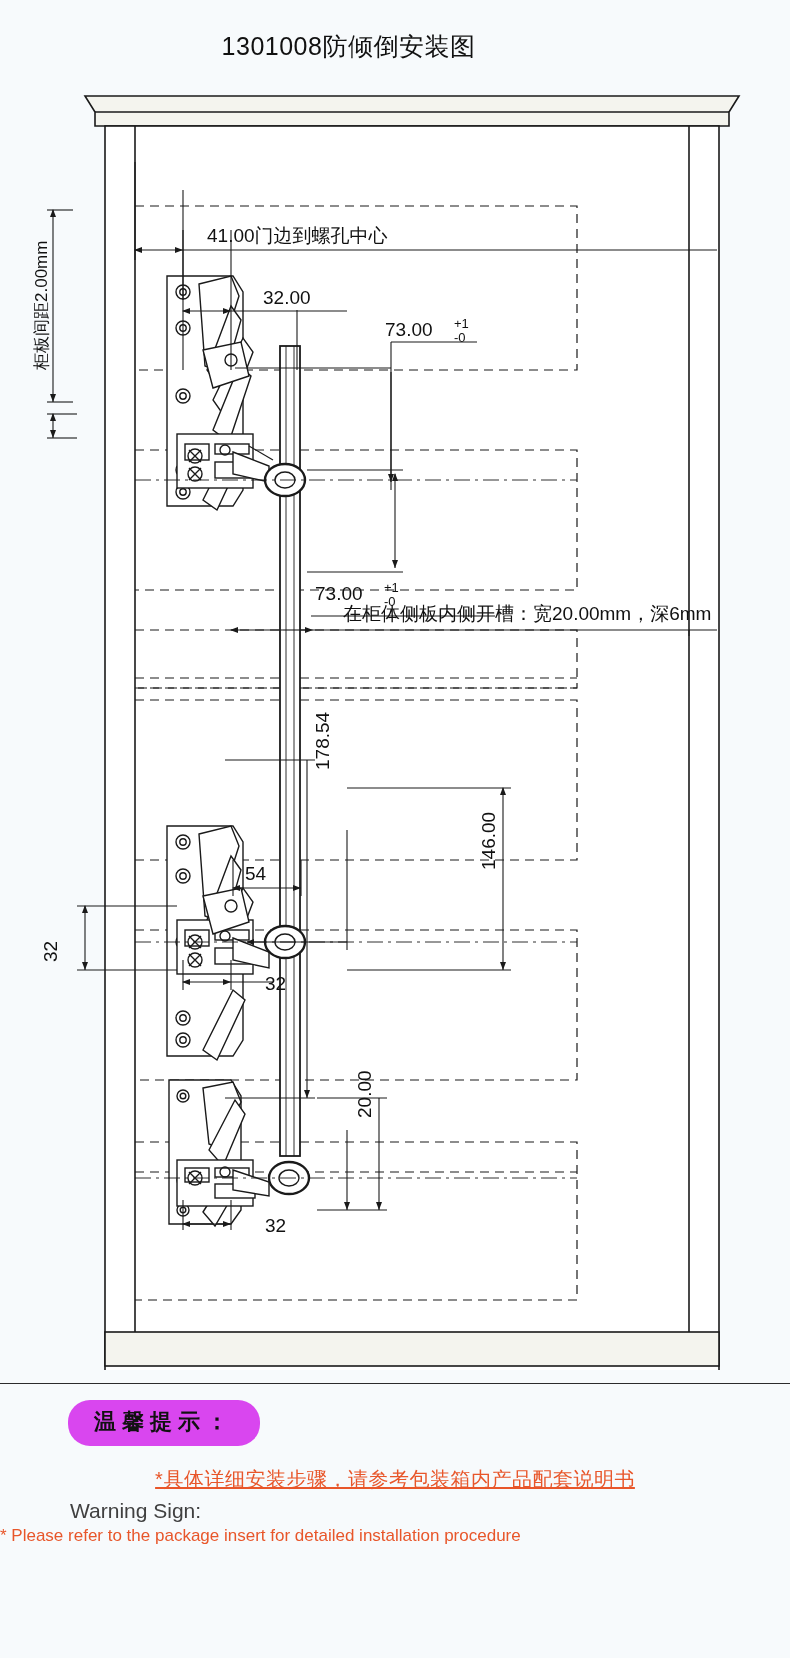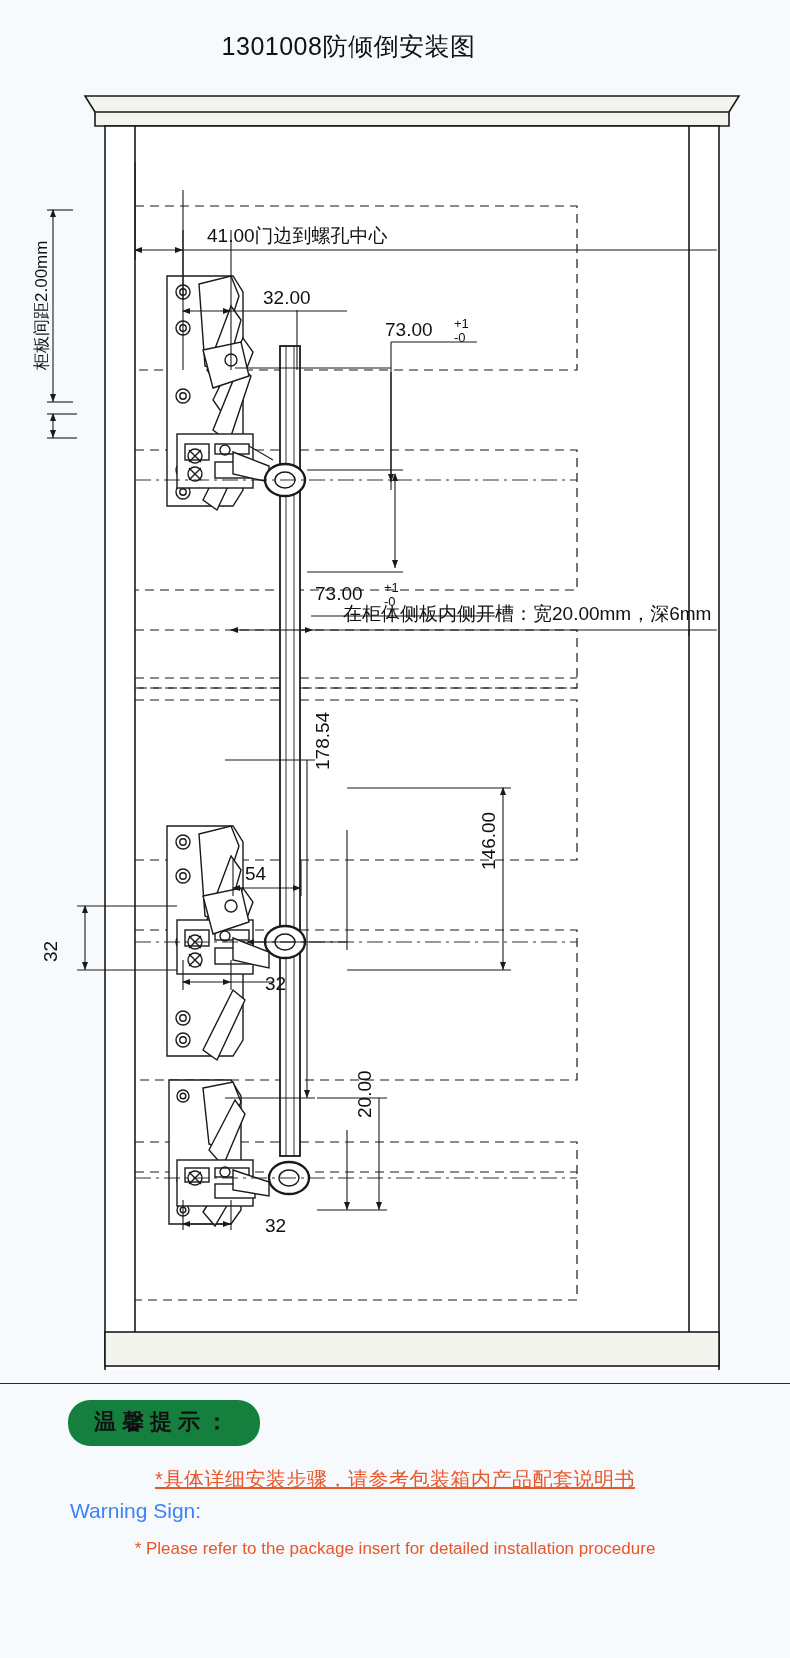--- a/index.html
+++ b/index.html
@@ -42,45 +42,44 @@
 
   
   .tips-block {
     position: absolute;
     left: 0; top: 1400px;
     width: 790px;
   }
   .tips-badge {
     margin-left: 68px;
     display: inline-block;
-    background: #15803d;
+    background: #d946ef;
     border-radius: 22px;
     padding: 7px 26px 9px 26px;
     font-size: 22px;
     font-weight: bold;
     letter-spacing: 6px;
     color: #111;
   }
   .tips-cn {
     margin-top: 20px;
     text-align: center;
     font-size: 20px;
     color: #e8562a;
     letter-spacing: 0.5px;
     text-decoration: underline;
   }
   .warn-en-title {
     margin-top: 6px;
     margin-left: 70px;
     font-size: 21px;
-    color: #3b82f6;
+    color: #404040;
   }
   .warn-en-body {
-    margin-top: 16px;
-    text-align: center;
+    margin-top: 3px;
     font-size: 17px;
     color: #e8562a;
   }
 
   
 </style>
 </head>
 <body>
 
 <div class="title">1301008防倾倒安装图</div>

